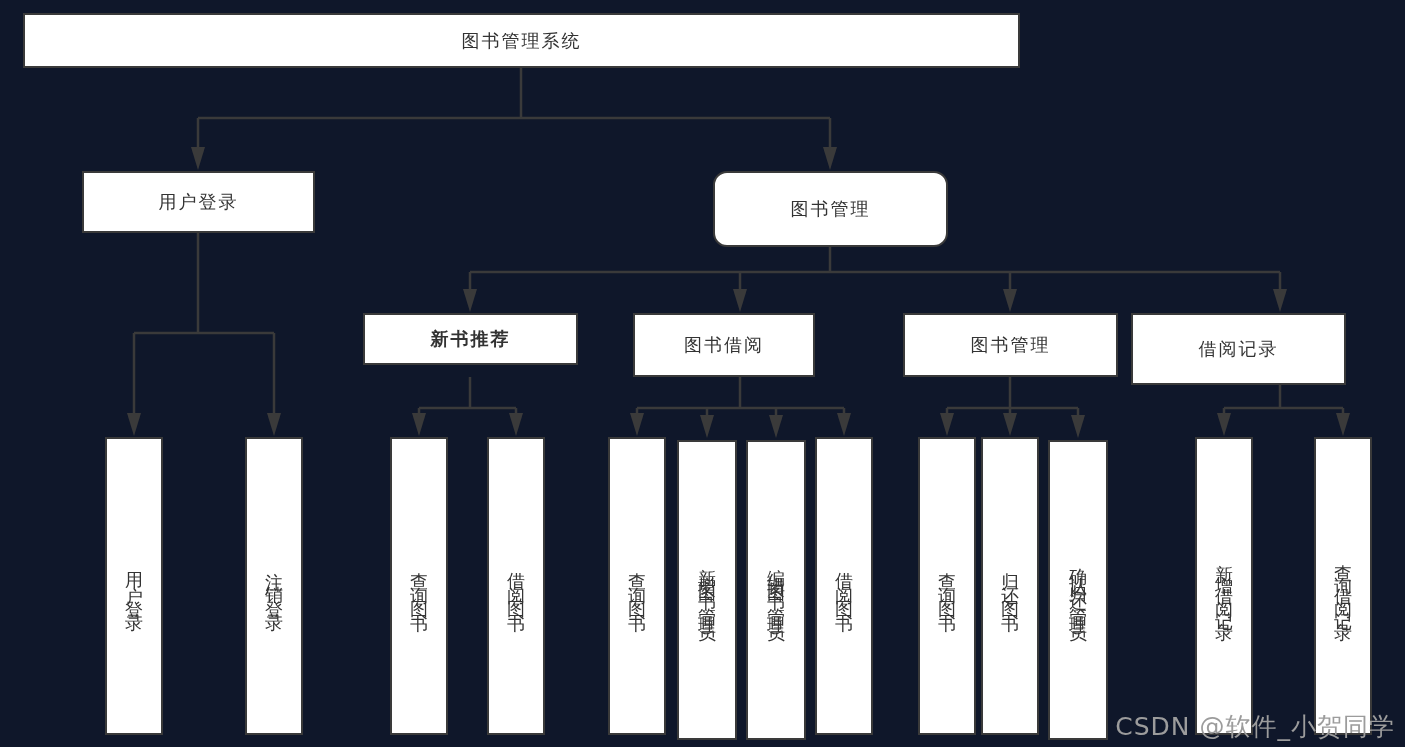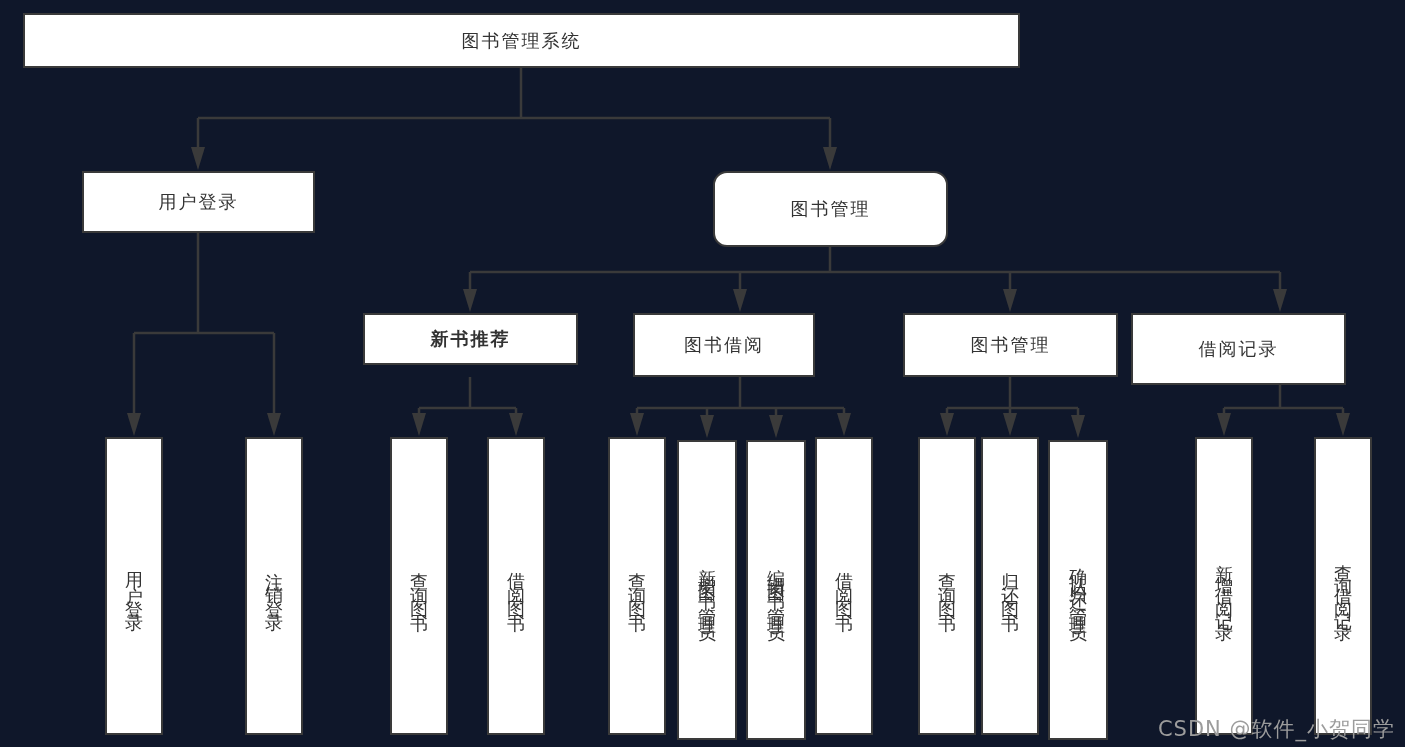--- a/index.html
+++ b/index.html
@@ -43,21 +43,21 @@
     font-size: 18px;
     letter-spacing: 14px;
     line-height: 1;
   }
   .v.mid { letter-spacing: 12px; }
   .v.tight { letter-spacing: 8px; }
   .watermark {
     position: absolute;
     right: 10px;
     bottom: 4px;
-    font-size: 21px;
+    font-size: 25px;
     letter-spacing: 1px;
     color: #9c9c9c;
     z-index: 3;
     white-space: nowrap;
   }
 </style>
 </head>
 <body>
 
 <div class="stage">

